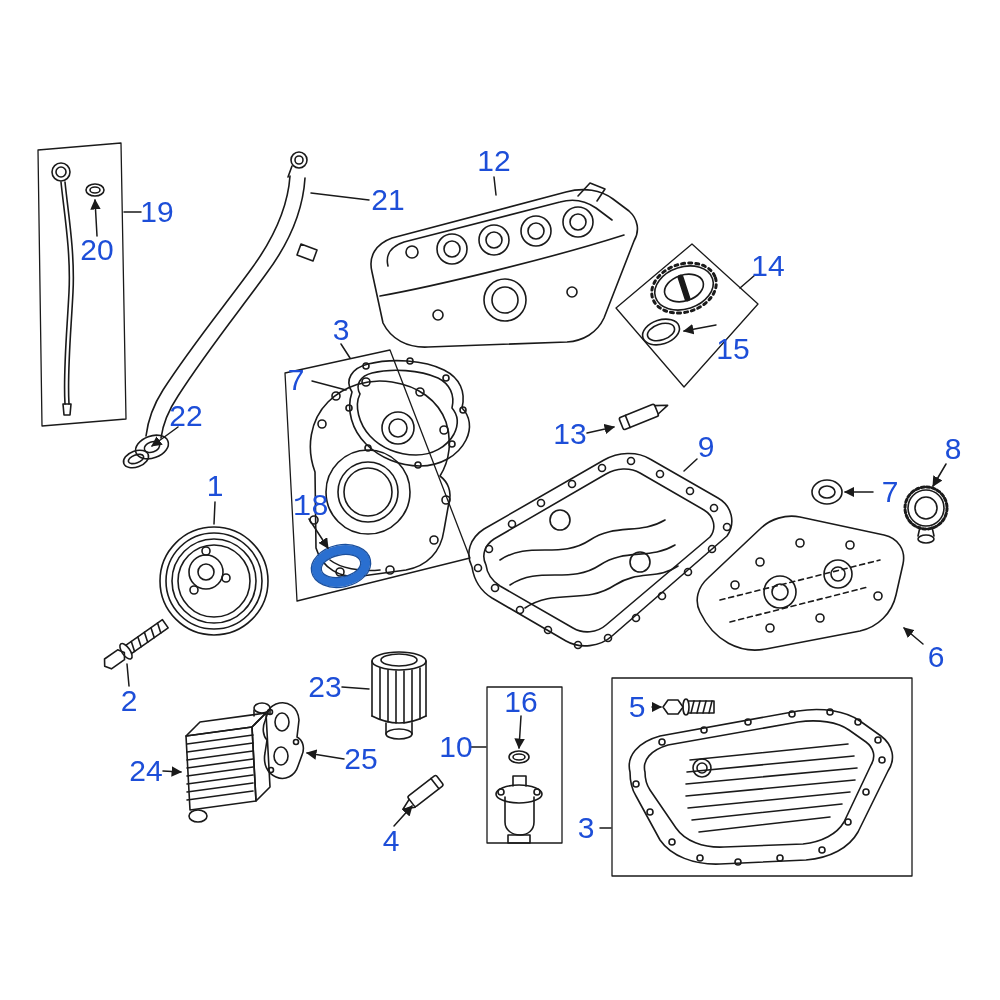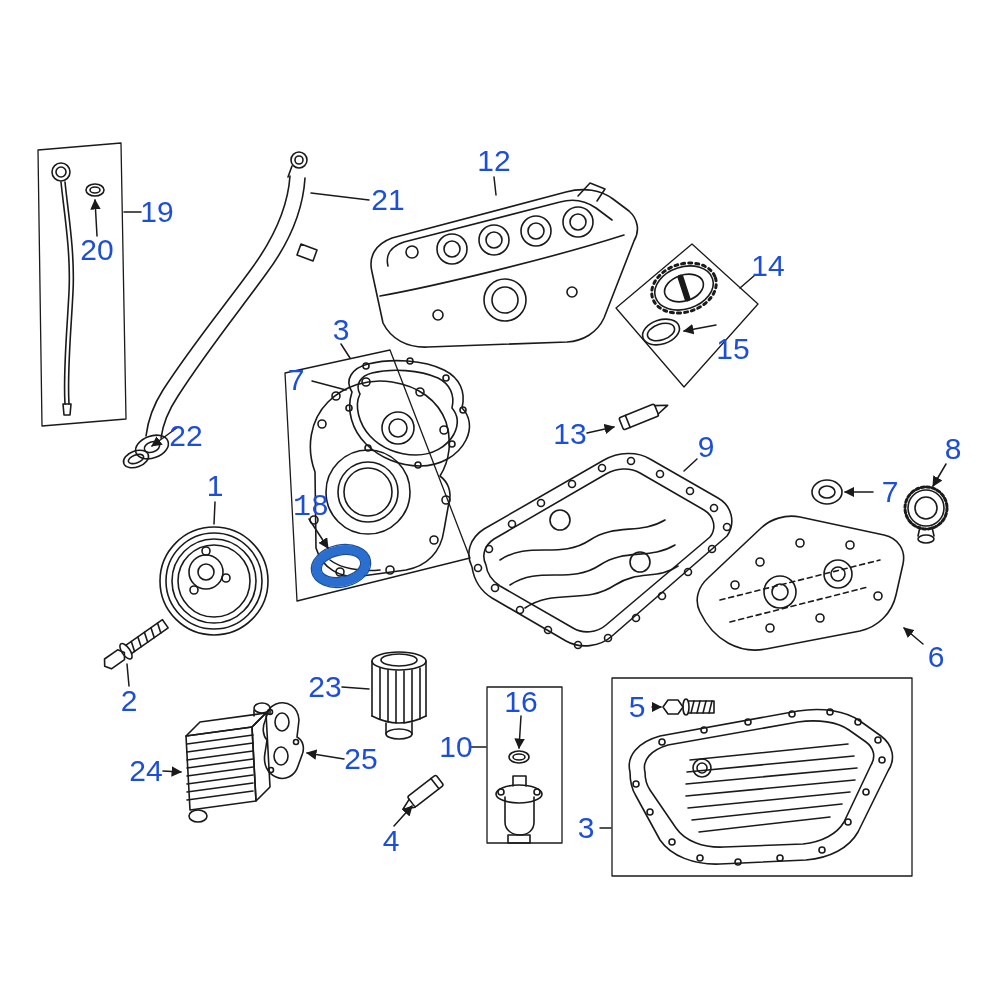--- a/index.html
+++ b/index.html
@@ -374,18 +374,18 @@
 <div class="lbl" style="left:494px;top:161px;">12</div>
 <div class="lbl" style="left:570px;top:434px;">13</div>
 <div class="lbl" style="left:768px;top:266px;">14</div>
 <div class="lbl" style="left:733px;top:325px;margin-top:24px;">15</div>
 <div class="lbl" style="left:341px;top:330px;">3</div>
 <div class="lbl" style="left:296px;top:380px;">7</div>
 <div class="lbl" style="left:311px;top:507px;font-family:Liberation Mono, monospace;">18</div>
 <div class="lbl" style="left:157px;top:212px;">19</div>
 <div class="lbl" style="left:97px;top:250px;">20</div>
 <div class="lbl" style="left:388px;top:200px;text-align:right;">21</div>
-<div class="lbl" style="left:186px;top:436px;">22</div>
+<div class="lbl" style="left:186px;top:416px;">22</div>
 <div class="lbl" style="left:325px;top:687px;">23</div>
 <div class="lbl" style="left:146px;top:771px;">24</div>
 <div class="lbl" style="left:361px;top:759px;">25</div>
 
 </div>
 
 </body></html>

